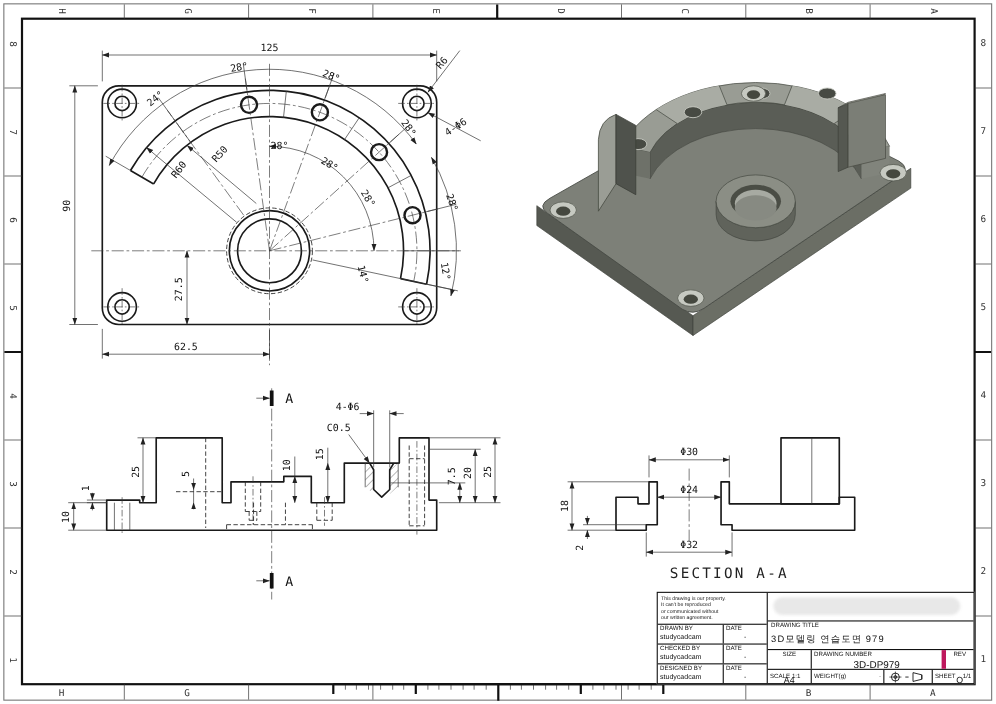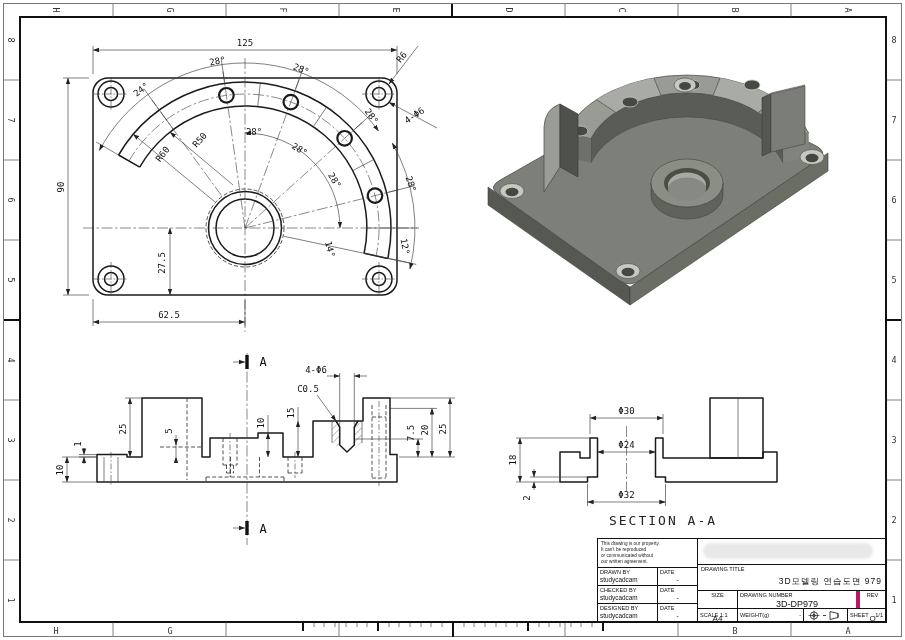--- a/index.html
+++ b/index.html
@@ -32,21 +32,21 @@
   .dcell{flex:1;padding:1px 2px}
   .plabel{font-size:5.6px;color:#111}
   .pvalue{font-size:6.4px;margin-top:1px}
   .dval{font-size:6.4px;text-align:center;margin-top:1px}
   .tbr{flex:1;display:flex;flex-direction:column}
   .logorow{height:27px;border-bottom:1px solid #111;position:relative}
   .logoblur{position:absolute;left:5px;top:4px;width:170px;height:16px;background:#e8e8e8;
             border-radius:9px;filter:blur(1.6px)}
   .titlerow{height:27px;border-bottom:1px solid #111;padding:1px 3px}
   .tlabel{font-size:5.6px}
-  .tvalue{font-size:8.5px;text-align:right;margin-top:4px;letter-spacing:1px}
+  .tvalue{font-size:8.5px;text-align:left;margin-top:4px;letter-spacing:1px}
   .numrow{height:18px;display:flex;border-bottom:1px solid #111}
   .szc{width:40px;border-right:1px solid #111;padding:1px 2px;text-align:center}
   .dwc{flex:1;border-right:4px solid #be185d;padding:1px 2px}
   .rvc{width:25px;padding:1px 2px;text-align:center}
   .szv{font-size:8px;margin-top:16px}
   .dwv{font-size:9px;text-align:center;margin-top:1px}
   .botrow{height:12px;display:flex;align-items:stretch;font-size:5.6px}
   .bc{display:flex;align-items:center;padding:0 2px;border-right:1px solid #111}
   .bc:last-child{border-right:none}
   .scc{width:40px}.wtc{width:66px;justify-content:space-between}.pjc{width:44px;justify-content:center}

